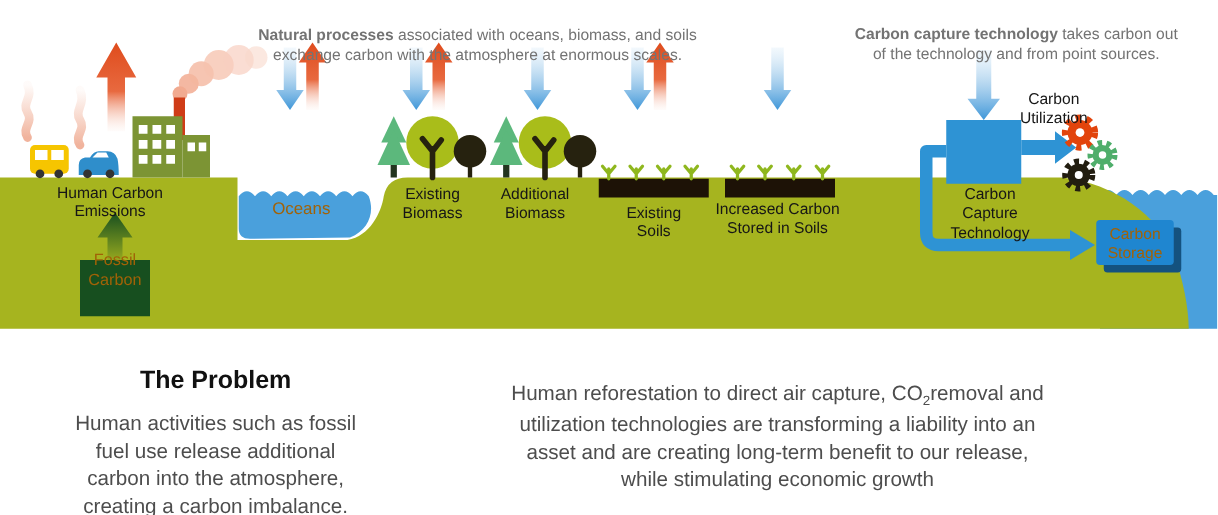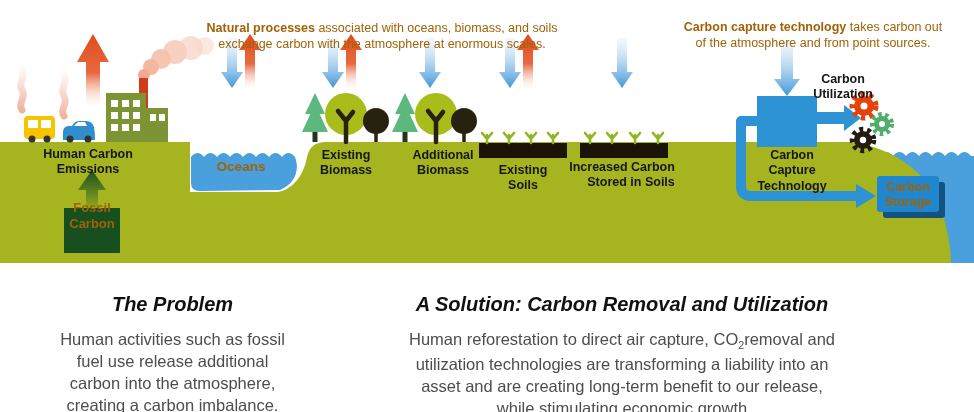--- a/index.html
+++ b/index.html
@@ -1,27 +1,27 @@
 <!DOCTYPE html>
 <html><head>
 <meta charset="utf-8">
 <style>
   html,body{margin:0;padding:0;background:#ffffff;}
   .scene{position:relative;width:974px;height:412px;background:#fff;overflow:hidden;
          font-family:"Liberation Sans",sans-serif;color:#1a1a1a;}
   .scene svg{position:absolute;left:0;top:0;}
-  .cap{position:absolute;text-align:center;font-size:12.5px;line-height:1.32;color:#a16207;
+  .cap{position:absolute;text-align:center;font-size:12.5px;line-height:1.32;color:#737373;
        white-space:pre-line;transform:translateX(-50%);}
   .cap b{font-weight:bold;}
-  .lbl{position:absolute;font-weight:bold;font-size:12.5px;line-height:1.22;text-align:center;
+  .lbl{position:absolute;font-weight:normal;font-size:12.5px;line-height:1.22;text-align:center;
        color:#161616;white-space:pre-line;transform:translateX(-50%);}
   .lbl.white{color:#a16207;}
   .lbl.oceans{font-size:13.5px;}
   .sect{position:absolute;text-align:center;}
-  .sect h2{margin:0 0 6px 0;font-size:20px;line-height:1.2;color:#111;font-style:italic;}
+  .sect h2{margin:0 0 6px 0;font-size:20px;line-height:1.2;color:#111;}
   .sect p{margin:12px;font-size:16.5px;line-height:1.34;color:#4d4d4d;white-space:pre-line;}
   .sect sub{font-size:0.65em;}
 </style>
 </head>
 <body>
 
 <div class="scene">
 
   <svg width="974" height="412" viewBox="0 0 974 412">
     <defs>
@@ -172,52 +172,51 @@
     <rect x="883" y="182" width="62" height="36" rx="3" fill="#14527f"></rect>
     <rect x="877" y="176" width="62" height="36" rx="3" fill="#1f86d0"></rect>
   </svg>
 
   <div class="cap" style="left:382px;top:3px;width:370px;">
     <b>Natural processes</b><span> associated with oceans, biomass, and soils
 exchange carbon with the atmosphere at enormous scales.</span>
   </div>
   <div class="cap" style="left:813px;top:2px;width:330px;">
     <b>Carbon capture technology</b><span> takes carbon out
-of the atmosphere and from point sources.</span>
+of the technology and from point sources.</span>
   </div>
 
   <div class="lbl" style="left:88px;top:147px;">Human Carbon
 Emissions</div>
   <div class="lbl white oceans" style="left:241px;top:159px;">Oceans</div>
   <div class="lbl" style="left:346px;top:148px;">Existing
 Biomass</div>
-  <div class="lbl" style="left:428px;top:148px;margin-left:15px;">Additional
+  <div class="lbl" style="left:428px;top:148px;">Additional
 Biomass</div>
   <div class="lbl" style="left:523px;top:163px;">Existing
 Soils</div>
-  <div class="lbl" style="left:622px;top:160px;text-align:right;">Increased Carbon
+  <div class="lbl" style="left:622px;top:160px;">Increased Carbon
 Stored in Soils</div>
   <div class="lbl" style="left:792px;top:148px;">Carbon
 Capture
 Technology</div>
   <div class="lbl" style="left:843px;top:72px;">Carbon
 Utilization</div>
   <div class="lbl white" style="left:908px;top:180px;">Carbon
 Storage</div>
   <div class="lbl white" style="left:92px;top:200px;font-size:13px;">Fossil
 Carbon</div>
 
   <div class="sect" style="left:25px;top:292px;width:295px;">
     <h2>The Problem</h2>
     <p>Human activities such as fossil
 fuel use release additional
 carbon into the atmosphere,
 creating a carbon imbalance.</p>
   </div>
   <div class="sect" style="left:387px;top:292px;width:470px;">
-    <h2>A Solution: Carbon Removal and Utilization</h2>
     <p><span>Human reforestation to direct air capture, CO</span><sub>2</sub><span>removal and
 utilization technologies are transforming a liability into an
 asset and are creating long-term benefit to our release,
 while stimulating economic growth</span></p>
   </div>
 
 </div>
 
 </body></html>

